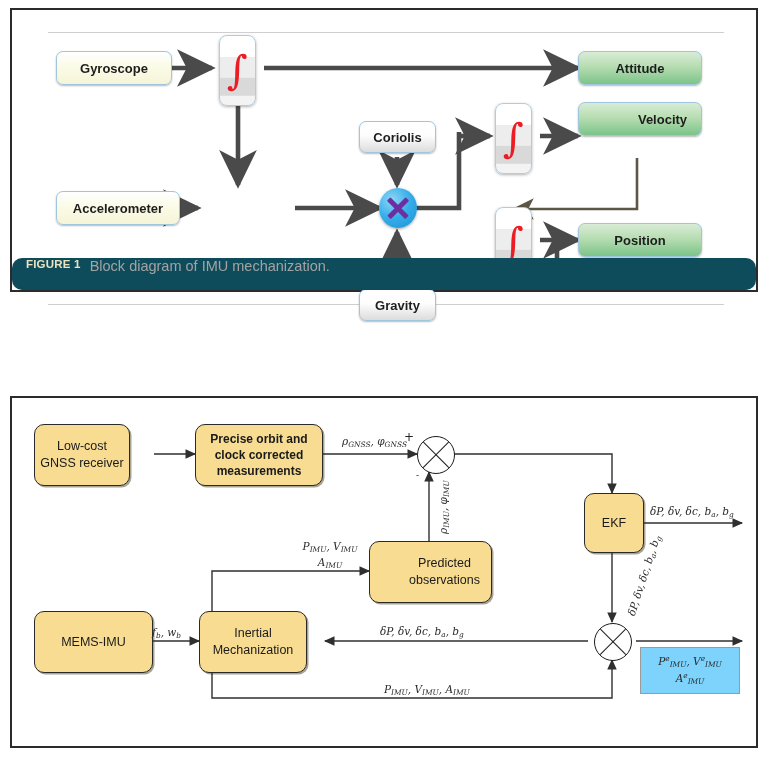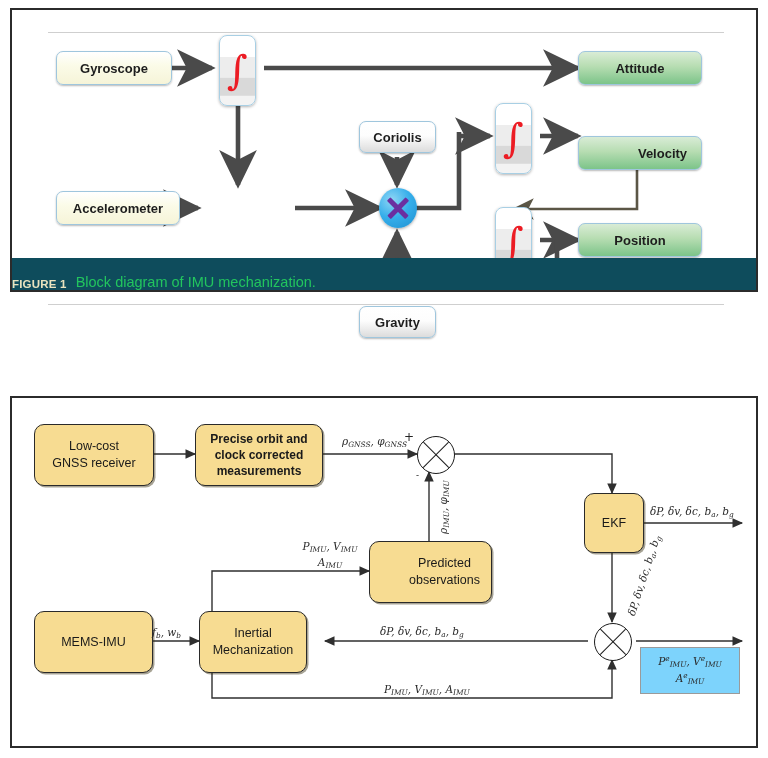--- a/index.html
+++ b/index.html
@@ -9,24 +9,24 @@
   
   .figure{position:absolute;left:10px;background:#ffffff;border:2px solid #2b2b2b;box-sizing:border-box;}
   #figure-1{top:8px;width:748px;height:284px;}
   #figure-2{top:396px;width:748px;height:352px;}
 
   .canvas{position:absolute;left:0;top:0;right:0;bottom:0;overflow:hidden;}
   .canvas svg{position:absolute;left:0;top:0;}
 
   
   .caption{position:absolute;left:0;right:0;bottom:0;height:32px;background:#0e4c5c;
-           display:flex;align-items:flex-end;box-sizing:border-box;}
+           display:flex;align-items:flex-start;padding-left:14px;box-sizing:border-box;border-radius:10px;}
   .cap-tag{color:#e9e3bf;font-weight:bold;font-size:11.5px;letter-spacing:.2px;
            font-family:"Liberation Sans",sans-serif;margin-right:9px;white-space:nowrap;}
-  .cap-text{color:#22c55e;font-size:14.5px;font-family:"Liberation Sans",sans-serif;white-space:nowrap;}
+  .cap-text{color:#a3a3a3;font-size:14.5px;font-family:"Liberation Sans",sans-serif;white-space:nowrap;}
 
   
   .rule{position:absolute;height:1px;background:#cfcfcf;}
 
   
   .n{position:absolute;box-sizing:border-box;display:flex;align-items:center;justify-content:center;
      text-align:center;border-radius:7px;font-weight:bold;color:#1d1d1d;}
   .n-cream{background:linear-gradient(#ffffff 0%,#fbfbe8 42%,#f6f4d8 100%);
            border:1px solid #9fc6dd;font-size:13px;
            box-shadow:0 1px 2px rgba(0,0,0,.28);}
@@ -135,29 +135,29 @@
 
     <div class="n n-cream" style="left:44px;top:181px;width:124px;height:34px;">
       <span>Accelerometer</span>
     </div>
 
 
     <div class="n n-grey" style="left:347px;top:111px;width:77px;height:32px;">
       <span>Coriolis</span>
     </div>
 
-    <div class="n n-grey" style="left:347px;top:296px;width:77px;height:32px;">
+    <div class="n n-grey" style="left:347px;top:279px;width:77px;height:32px;">
       <span>Gravity</span>
     </div>
 
     <div class="n n-green" style="left:566px;top:41px;width:124px;height:34px;">
       <span>Attitude</span>
     </div>
 
-    <div class="n n-green" style="left:566px;top:126px;width:124px;height:34px;padding-left:45px;">
+    <div class="n n-green" style="left:566px;top:92px;width:124px;height:34px;padding-left:45px;">
       <span>Velocity</span>
     </div>
 
     <div class="n n-green" style="left:566px;top:213px;width:124px;height:34px;">
       <span>Position</span>
     </div>
 
     <div class="n n-int" style="left:207px;top:25px;width:37px;height:71px;">
       <span class="intg">∫</span>
     </div>
@@ -205,21 +205,21 @@
 
           <line x1="141" y1="243" x2="187" y2="243" marker-end="url(#bh)"></line>
 
           <path d="M200 243 L200 173 L357 173" marker-end="url(#bh)"></path>
 
           <path d="M200 243 L200 300 L600 300 L600 262" marker-end="url(#bh)"></path>
         </g>
       </svg>
     </div>
 
-    <div class="y big" style="left:22px;top:26px;width:120px;height:62px;">
+    <div class="y big" style="left:22px;top:26px;width:96px;height:62px;">
       <span>Low-cost</span>
       <span>GNSS receiver</span>
     </div>
 
     <div class="y small" style="left:183px;top:26px;width:128px;height:62px;">
       <span>Precise orbit and</span>
       <span>clock corrected</span>
       <span>measurements</span>
     </div>
 

